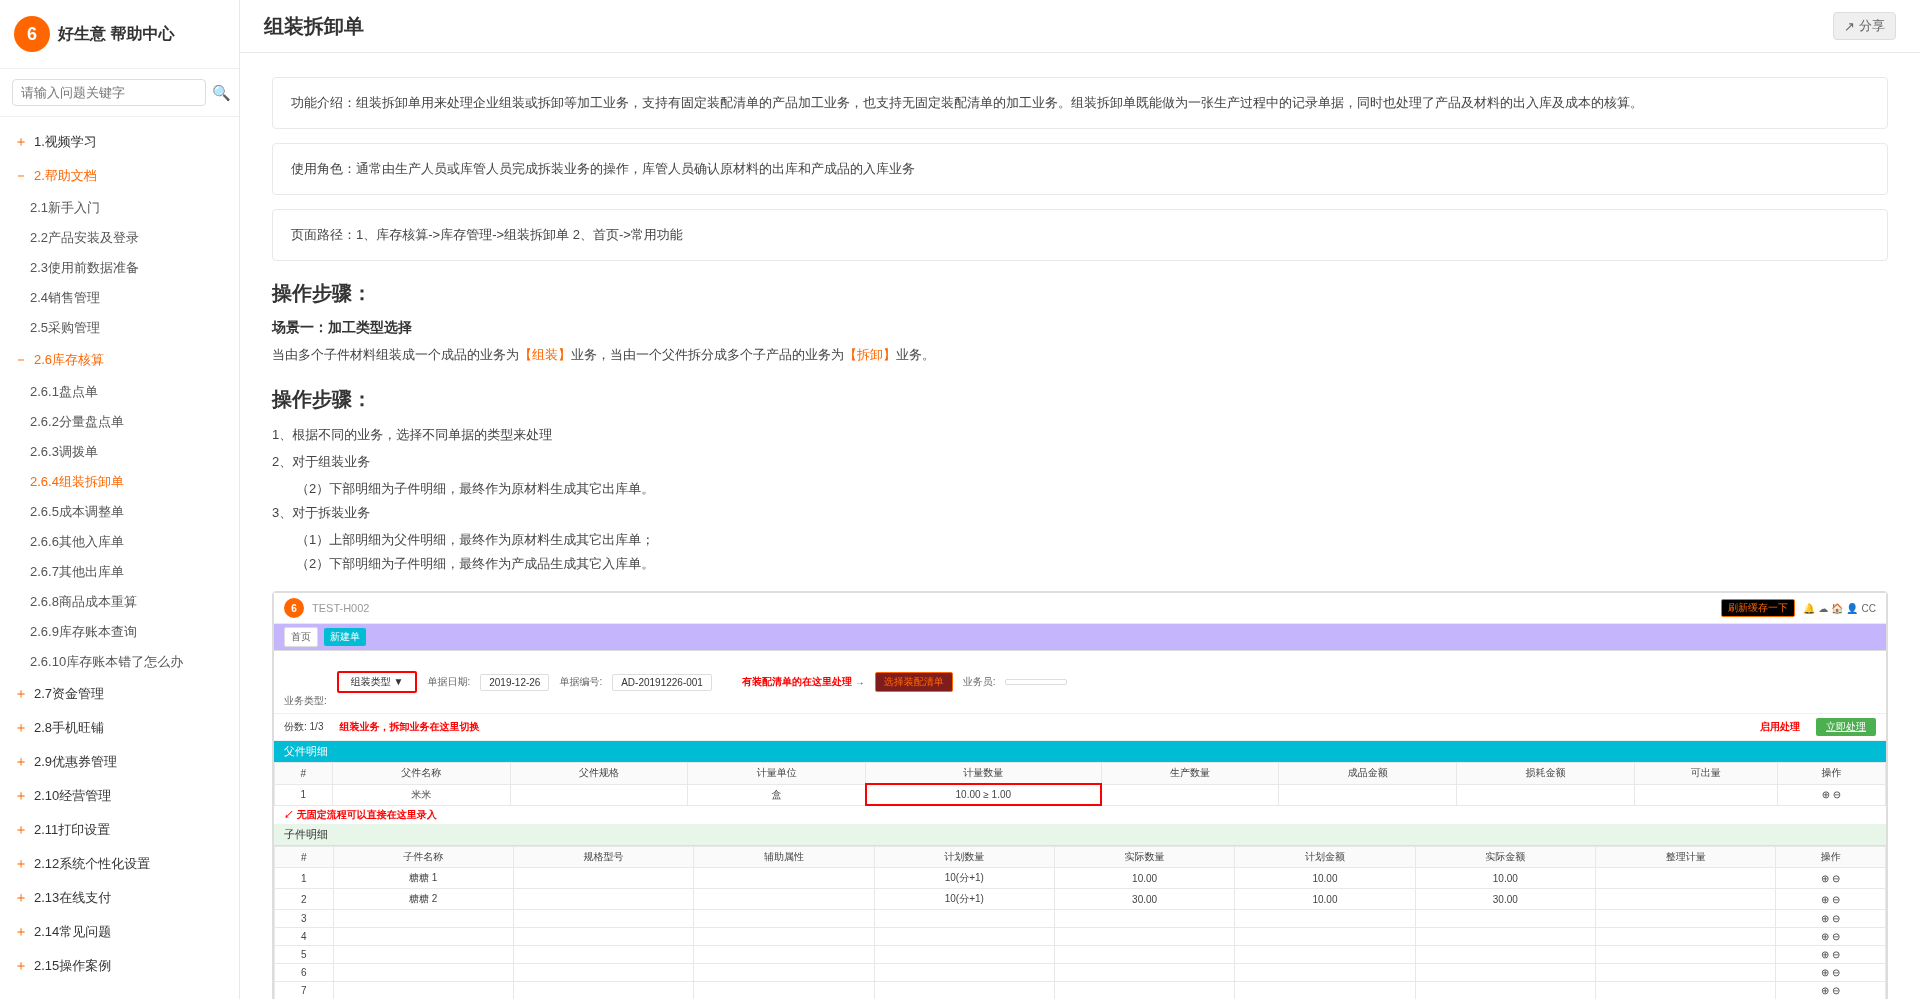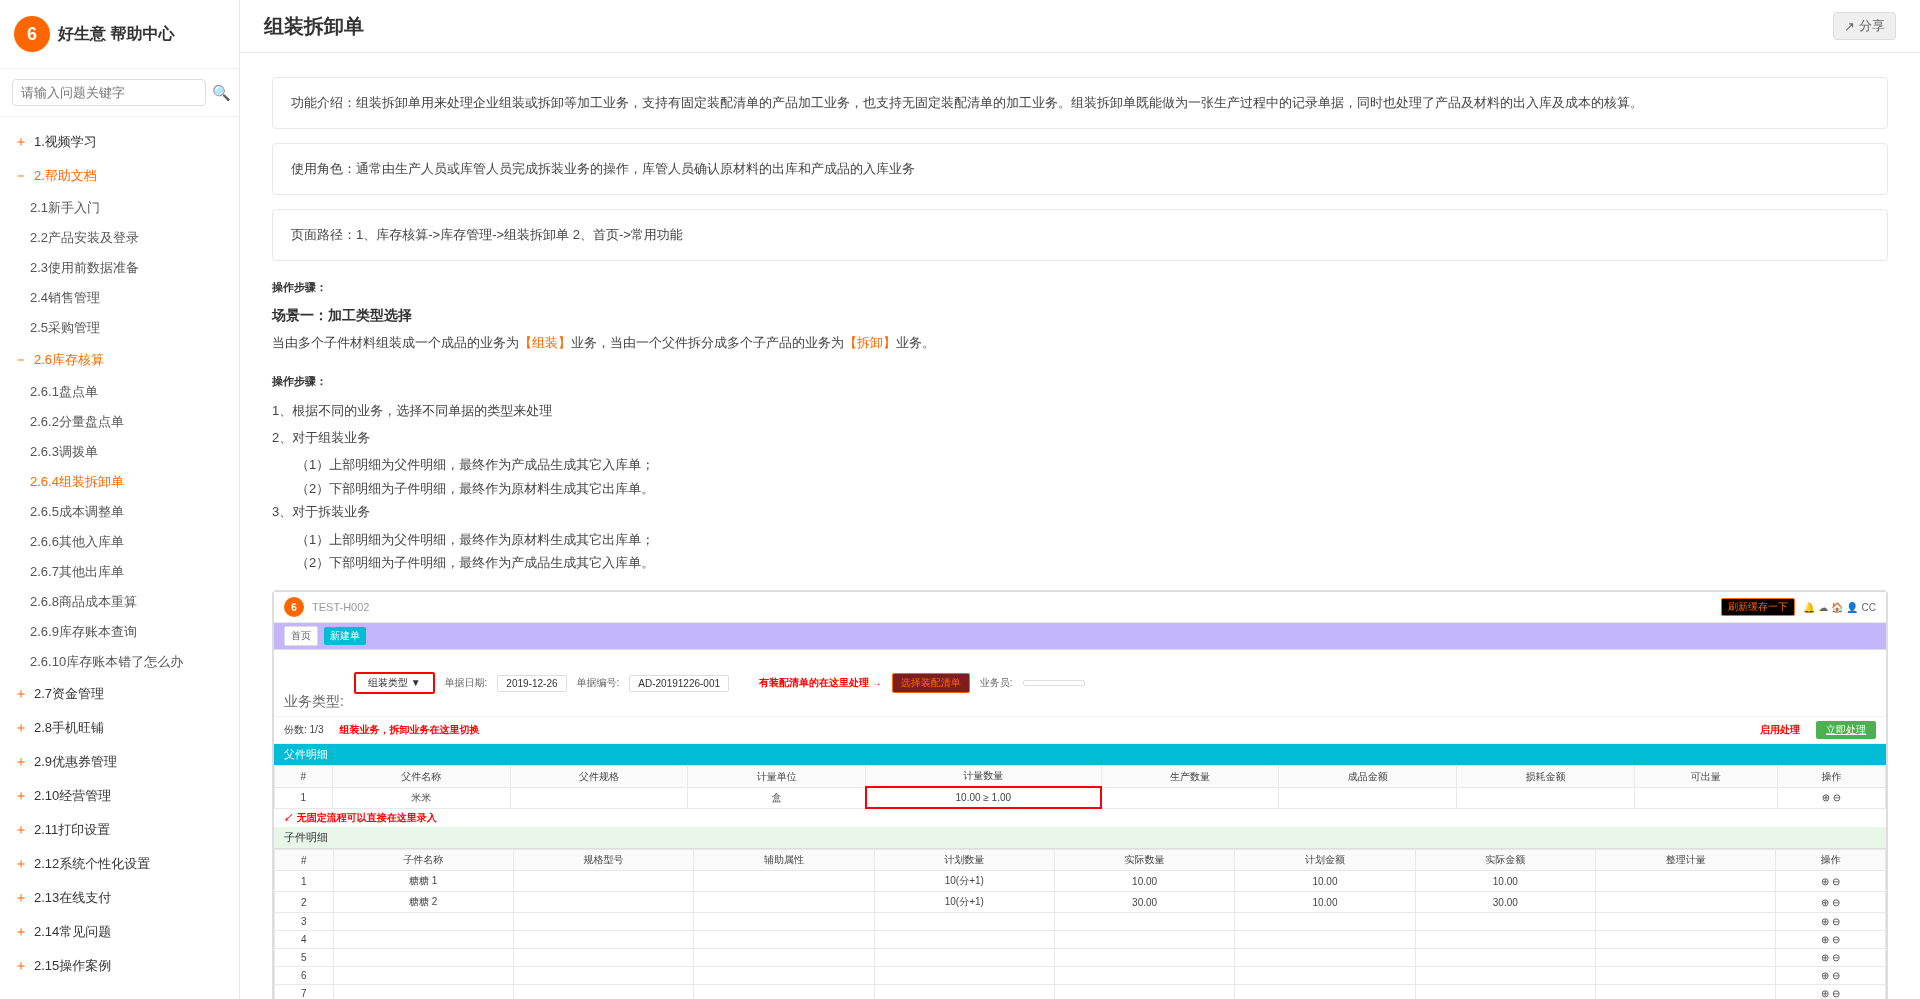--- a/index.html
+++ b/index.html
@@ -127,21 +127,21 @@
       background: #fff;
       border: 1px solid #e8e8e8;
       border-radius: 4px;
       padding: 14px 18px;
       margin-bottom: 14px;
       font-size: 13px;
       line-height: 1.7;
       color: #444;
     }
     .section-title {
-      font-size: 11px;
+      font-size: 20px;
       font-weight: bold;
       color: #333;
       margin: 19px 0 10px;
     }
     .scenario-title {
       font-size: 14px;
       font-weight: bold;
       color: #333;
       margin: 12px 0 6px;
     }
@@ -339,21 +339,20 @@
 
     <div class="section-title">操作步骤：</div>
     <div class="scenario-title">场景一：加工类型选择</div>
     <div class="content-text">
       当由多个子件材料组装成一个成品的业务为<span class="highlight">【组装】</span>业务，当由一个父件拆分成多个子产品的业务为<span class="highlight">【拆卸】</span>业务。
     </div>
 
     <div class="section-title">操作步骤：</div>
     <div class="step-item">1、根据不同的业务，选择不同单据的类型来处理</div>
     <div class="step-item">2、对于组装业务</div>
-    <div class="sub-step">（1）上部明细为父件明细，最终作为产成品生成其它入库单；</div>
     <div class="sub-step">（2）下部明细为子件明细，最终作为原材料生成其它出库单。</div>
     <div class="step-item">3、对于拆装业务</div>
     <div class="sub-step">（1）上部明细为父件明细，最终作为原材料生成其它出库单；</div>
     <div class="sub-step">（2）下部明细为子件明细，最终作为产成品生成其它入库单。</div>
 
     <div class="screenshot-container">
       <div class="mock-app" style="position:relative;">
 
         <div style="background:#fff;border-bottom:1px solid #e8e8e8;padding:5px 10px;display:flex;align-items:center;gap:8px;">
           <div class="mock-logo">6</div>
@@ -361,21 +360,21 @@
           <span style="font-size:10px;color:#f60;background:#000000;border:1px solid #f60;padding:1px 6px;border-radius:2px;">刷新缓存一下</span>
           <span style="font-size:10px;color:#666;">🔔 ☁ 🏠 👤 CC</span>
         </div>
 
         <div style="background:#c4b5fd;border-bottom:1px solid #ddd;padding:3px 10px;display:flex;gap:6px;align-items:center;">
           <span style="font-size:10px;color:#666;padding:2px 6px;border:1px solid #ddd;background:#fff;border-radius:2px;">首页</span>
           <span style="font-size:10px;color:#fff;padding:2px 6px;background:#00bcd4;border-radius:2px;">新建单</span>
         </div>
 
         <div style="background:#fff;border-bottom:1px solid #f0f0f0;padding:5px 10px;display:flex;align-items:center;gap:10px;flex-wrap:wrap;">
-          <span style="font-size:14px;color:#666;margin-top:38px;">业务类型:</span>
+          <span style="font-size:10px;color:#666;margin-top:38px;">业务类型:</span>
           <span style="font-size:10px;border:2px solid red;padding:2px 12px;border-radius:2px;color:#333;background:#fff;">组装类型 ▼</span>
           <span style="font-size:10px;color:#666;">单据日期:</span>
           <span style="font-size:10px;border:1px solid #ddd;padding:2px 8px;border-radius:2px;color:#333;">2019-12-26</span>
           <span style="font-size:10px;color:#666;">单据编号:</span>
           <span style="font-size:10px;border:1px solid #ddd;padding:2px 8px;border-radius:2px;color:#333;">AD-20191226-001</span>
 
           <span style="font-size:10px;color:red;font-weight:bold;margin-left:20px;">有装配清单的在这里处理 →</span>
           <button class="mock-processing-btn">选择装配清单</button>
           <span style="font-size:10px;color:#666;">业务员:</span>
           <span style="font-size:10px;border:1px solid #ddd;padding:2px 30px;border-radius:2px;"></span>

